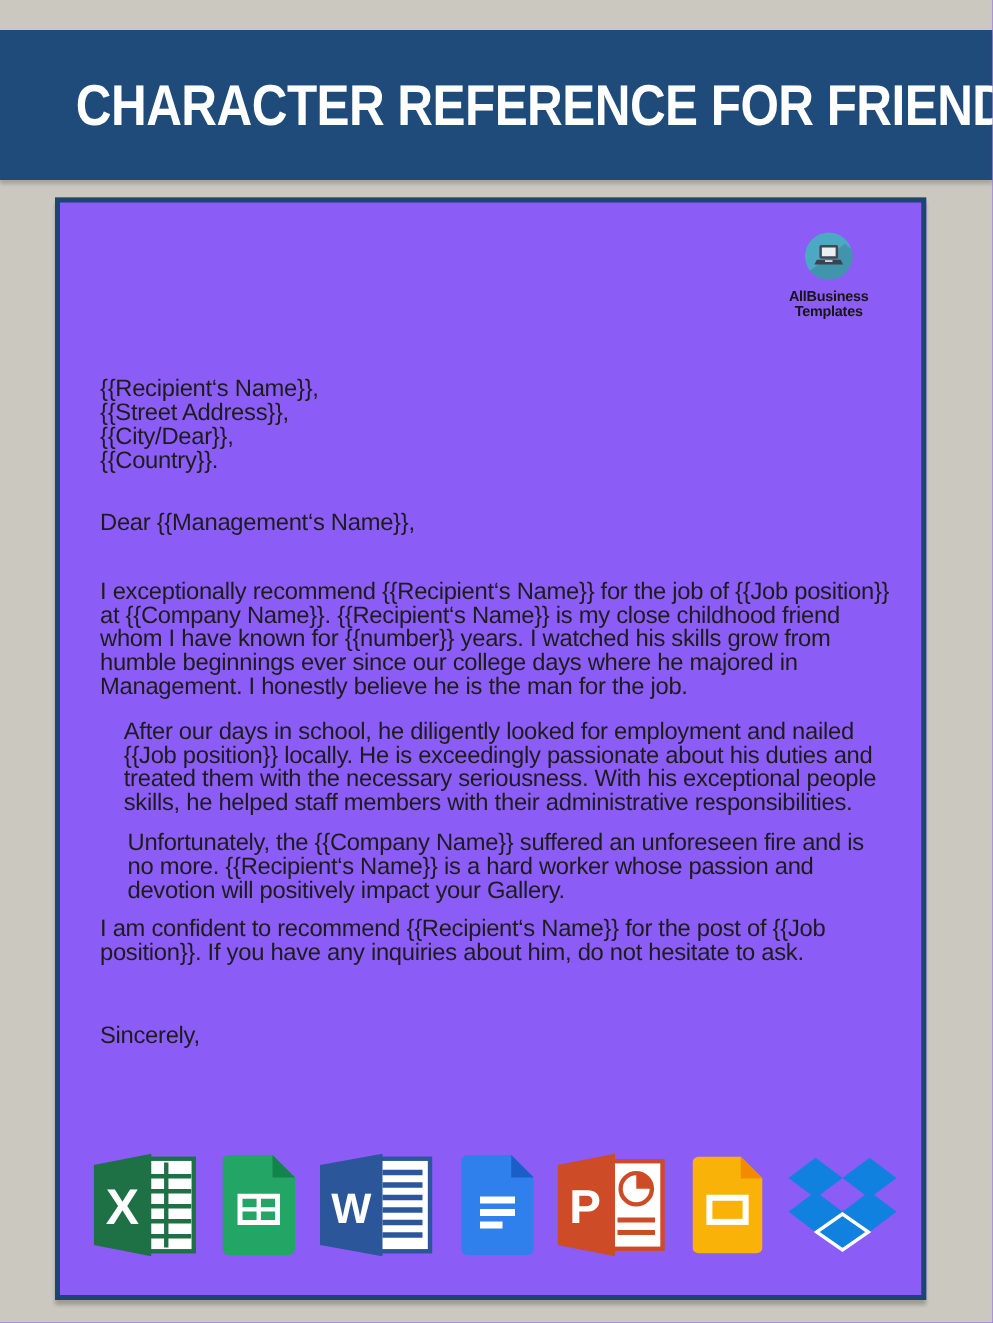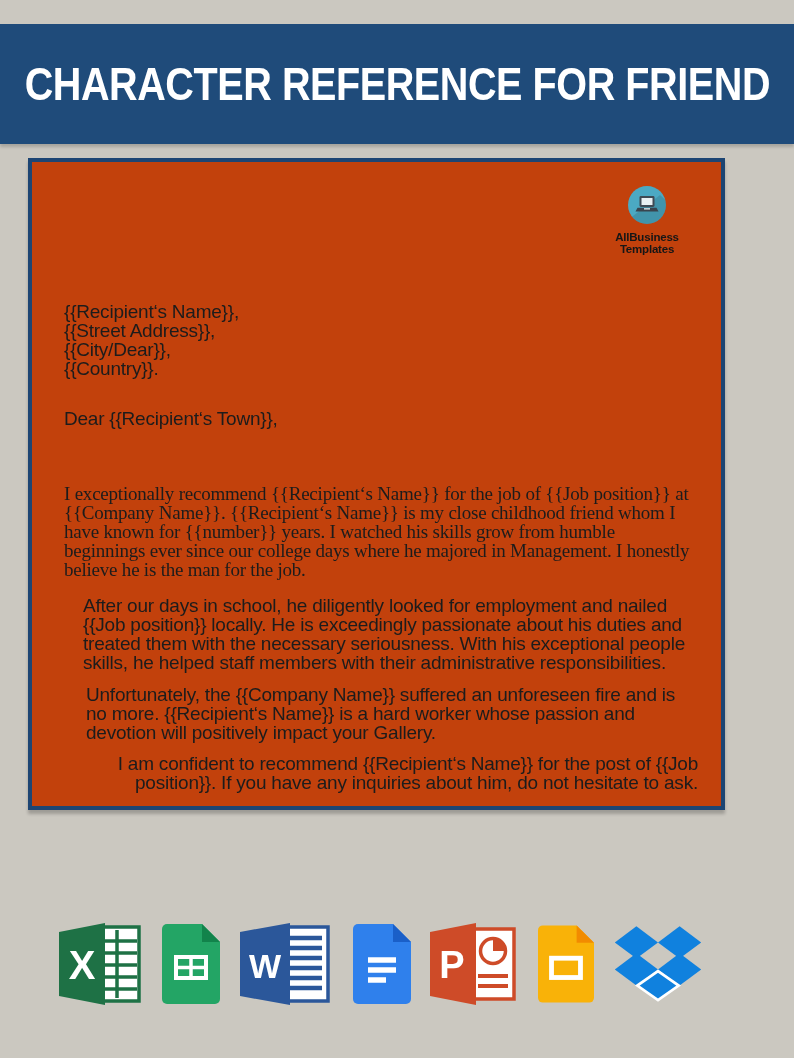--- a/index.html
+++ b/index.html
@@ -6,49 +6,49 @@
   html,body { width:794px; height:1058px; }
   body {
     position:relative;
     background:#cbc8c0;
     font-family:"Liberation Sans", sans-serif;
     overflow:hidden;
   }
   .banner {
     position:absolute; left:0; top:24px; width:794px; height:120px;
     background:#1f4b7a;
-    display:flex; align-items:center; justify-content:center;
+    display:flex; align-items:center; justify-content:flex-start;
     box-shadow:0 3px 3px rgba(0,0,0,0.18);
   }
   .banner h1 {
     color:#ffffff; font-size:46px; font-weight:bold; white-space:nowrap;
     letter-spacing:-0.5px; transform:scaleX(0.86); transform-origin:center;
   }
   .page {
-    position:absolute; left:28px; top:158px; width:697px; height:652px;
-    background:#c2410c; border:4px solid #1d4573;
+    position:absolute; left:44px; top:158px; width:697px; height:882px;
+    background:#8b5cf6; border:4px solid #1d4573;
     box-shadow:0 4px 3px rgba(0,0,0,0.22);
   }
   .logo {
     position:absolute; top:23px; right:22px; width:104px;
     text-align:center;
   }
   .logo-text {
     margin-top:2px; font-size:11.5px; font-weight:700; color:#161616; line-height:12px;
     letter-spacing:-0.2px;
   }
   .letter {
     position:absolute; left:32px; top:140px; width:634px;
     font-size:19px; line-height:19px; letter-spacing:-0.22px; color:#1c1c1c;
   }
   .letter .salutation { margin-top:31px; }
-  .letter p.p0 { margin-top:56px;font-family:Liberation Serif, serif; }
+  .letter p.p0 { margin-top:36px; }
   .letter p.p1 { margin-top:17px;margin-left:19px; }
   .letter p.p2 { margin-top:13px;margin-left:22px; }
-  .letter p.p3 { margin-top:12px;text-align:right; }
+  .letter p.p3 { margin-top:12px; }
   .letter .closing { margin-top:47px; }
   .app-icons {
     position:absolute; left:27px; right:18px; top:756px; height:92px;
     display:flex; justify-content:space-between; align-items:center;
   }
   .app-icons svg { display:block; }
   .ms-letter {
     font-family:"Liberation Sans", sans-serif; font-weight:bold; fill:#ffffff;
   }
 </style>
@@ -81,25 +81,26 @@
     </div>
   </div>
 
   <div class="letter">
     <div>
       <div>{{Recipient‘s Name}},</div>
       <div>{{Street Address}},</div>
       <div>{{City/Dear}},</div>
       <div>{{Country}}.</div>
     </div>
-    <div class="salutation">Dear {{Recipient‘s Town}},</div>
+    <div class="salutation">Dear {{Management‘s Name}},</div>
     <p class="p0">I exceptionally recommend {{Recipient‘s Name}} for the job of {{Job position}} at {{Company Name}}. {{Recipient‘s Name}} is my close childhood friend whom I have known for {{number}} years. I watched his skills grow from humble beginnings ever since our college days where he majored in Management. I honestly believe he is the man for the job.</p>
     <p class="p1">After our days in school, he diligently looked for employment and nailed {{Job position}} locally. He is exceedingly passionate about his duties and treated them with the necessary seriousness. With his exceptional people skills, he helped staff members with their administrative responsibilities.</p>
     <p class="p2">Unfortunately, the {{Company Name}} suffered an unforeseen fire and is no more. {{Recipient‘s Name}} is a hard worker whose passion and devotion will positively impact your Gallery.</p>
     <p class="p3">I am confident to recommend {{Recipient‘s Name}} for the post of {{Job position}}. If you have any inquiries about him, do not hesitate to ask.</p>
+    <div class="closing">Sincerely,</div>
   </div>
 
   <div class="app-icons">
 
     <svg width="84" height="88" viewBox="0 0 84 88">
       <rect x="40" y="7" width="40" height="74" fill="#ffffff" stroke="#1e7145" stroke-width="3.5"></rect>
       <line x1="58" y1="10" x2="58" y2="78" stroke="#1e7145" stroke-width="3.5"></line>
       <line x1="42" y1="21" x2="78" y2="21" stroke="#1e7145" stroke-width="3.5"></line>
       <line x1="42" y1="33" x2="78" y2="33" stroke="#1e7145" stroke-width="3.5"></line>
       <line x1="42" y1="45" x2="78" y2="45" stroke="#1e7145" stroke-width="3.5"></line>

